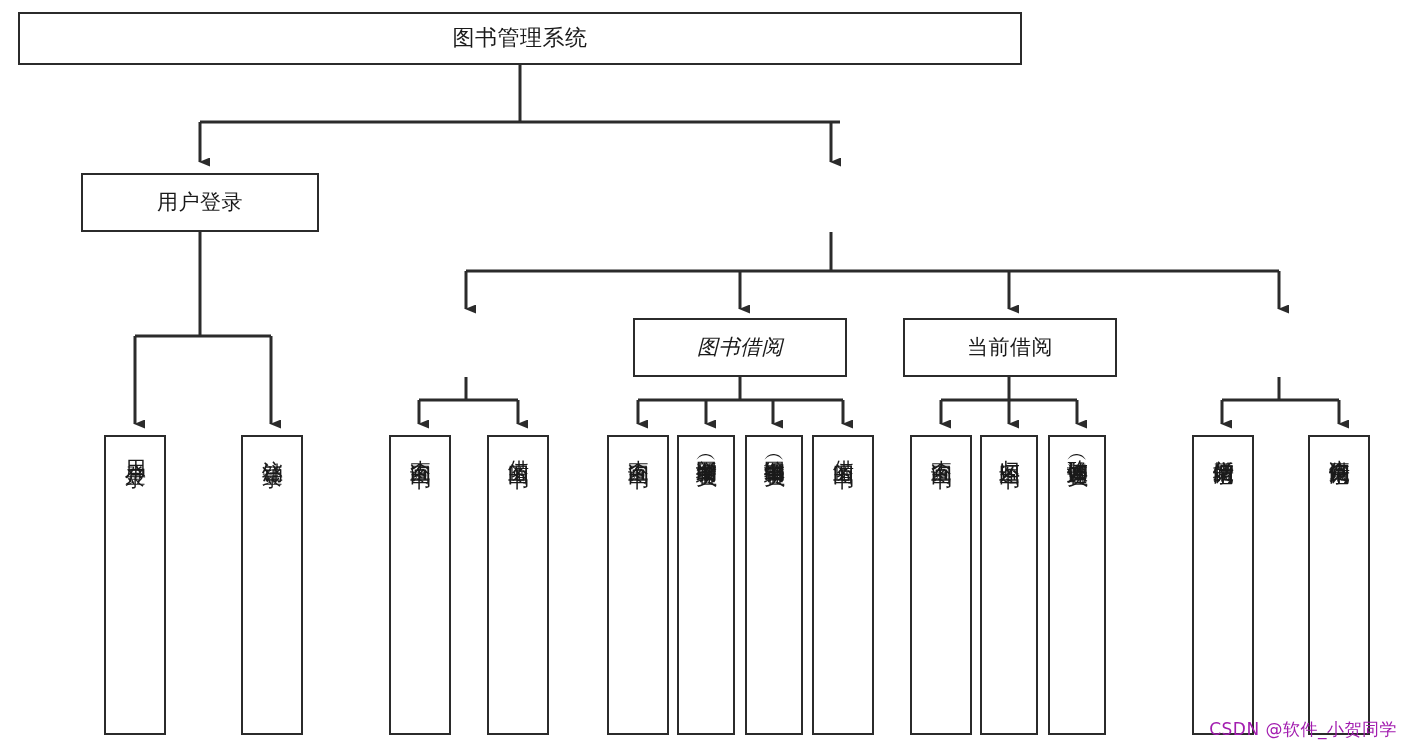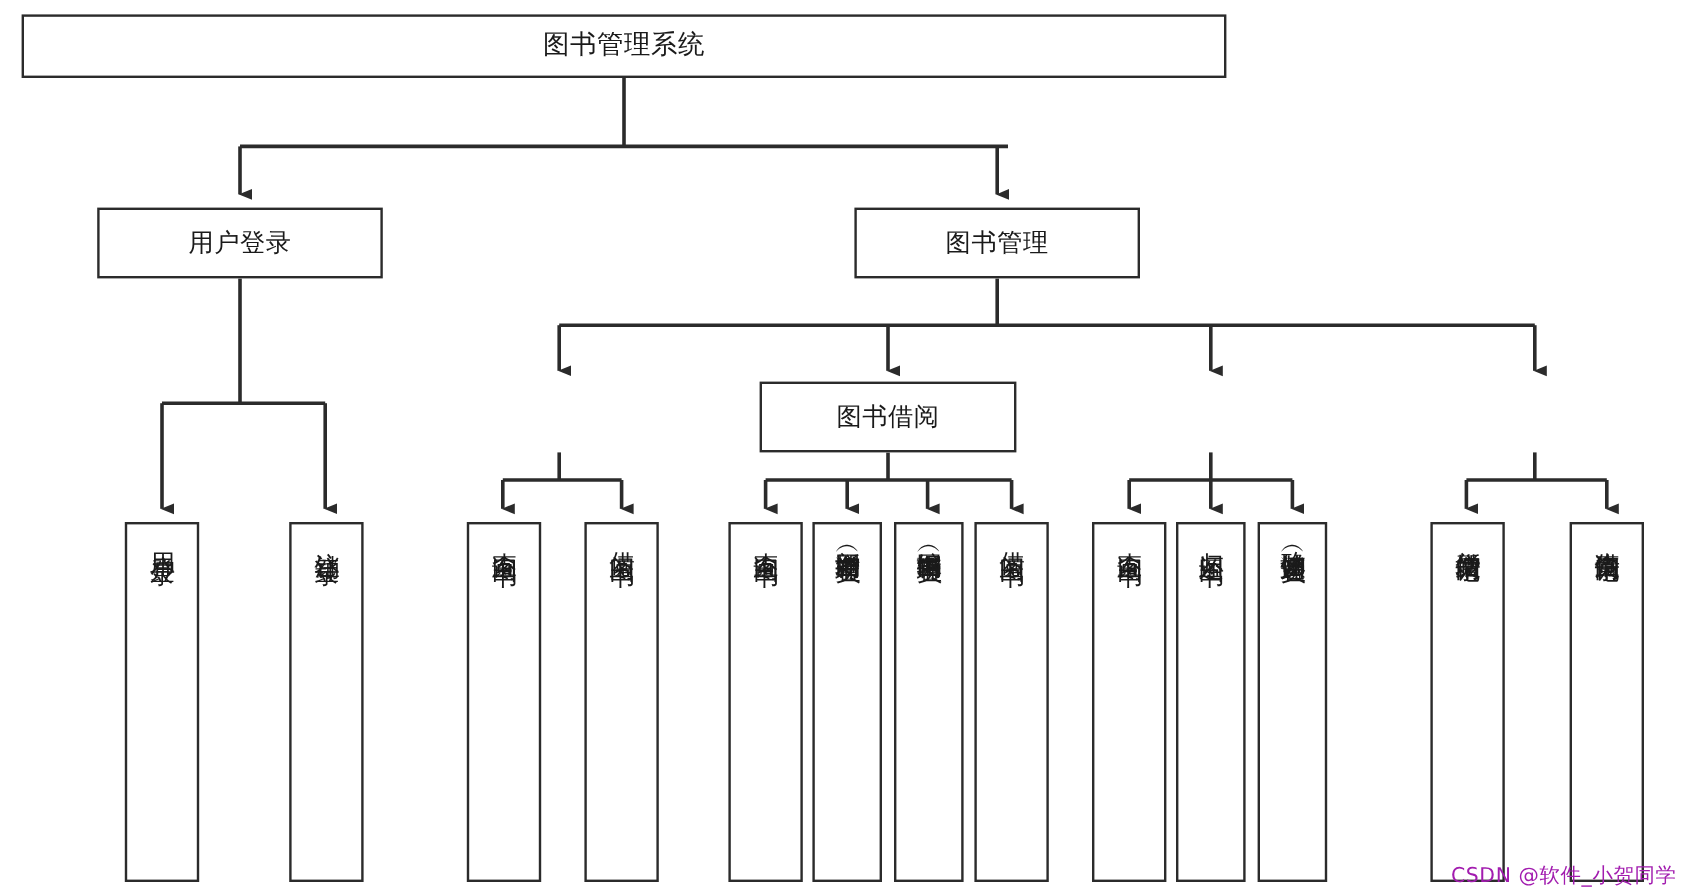--- a/index.html
+++ b/index.html
@@ -134,29 +134,29 @@
   </svg>
 
   <div class="node horiz root" style="left:18px; top:12px; width:1004px; height:53px;">
     <span class="node-label">图书管理系统</span>
   </div>
 
   <div class="node horiz" style="left:81px; top:173px; width:238px; height:59px;">
     <span class="node-label">用户登录</span>
   </div>
 
-  <div class="node horiz" style="left:712px; top:173px; width:238px; height:59px;">
-    <span class="node-label">图书管理</span>
-  </div>
-
-
-  <div class="node horiz" style="left:633px; top:318px; width:214px; height:59px;">
+
+
+  <div class="node horiz" style="left:633px; top:318px; width:214px; height:59px;font-style:italic;">
     <span class="node-label">图书借阅</span>
   </div>
 
+  <div class="node horiz" style="left:903px; top:318px; width:214px; height:59px;">
+    <span class="node-label">当前借阅</span>
+  </div>
 
 
   <div class="node vert" style="left:104px; top:435px; width:62px; height:300px;">
     <span class="node-label">用户登录</span>
   </div>
 
   <div class="node vert" style="left:241px; top:435px; width:62px; height:300px;">
     <span class="node-label">注销登录</span>
   </div>
 

